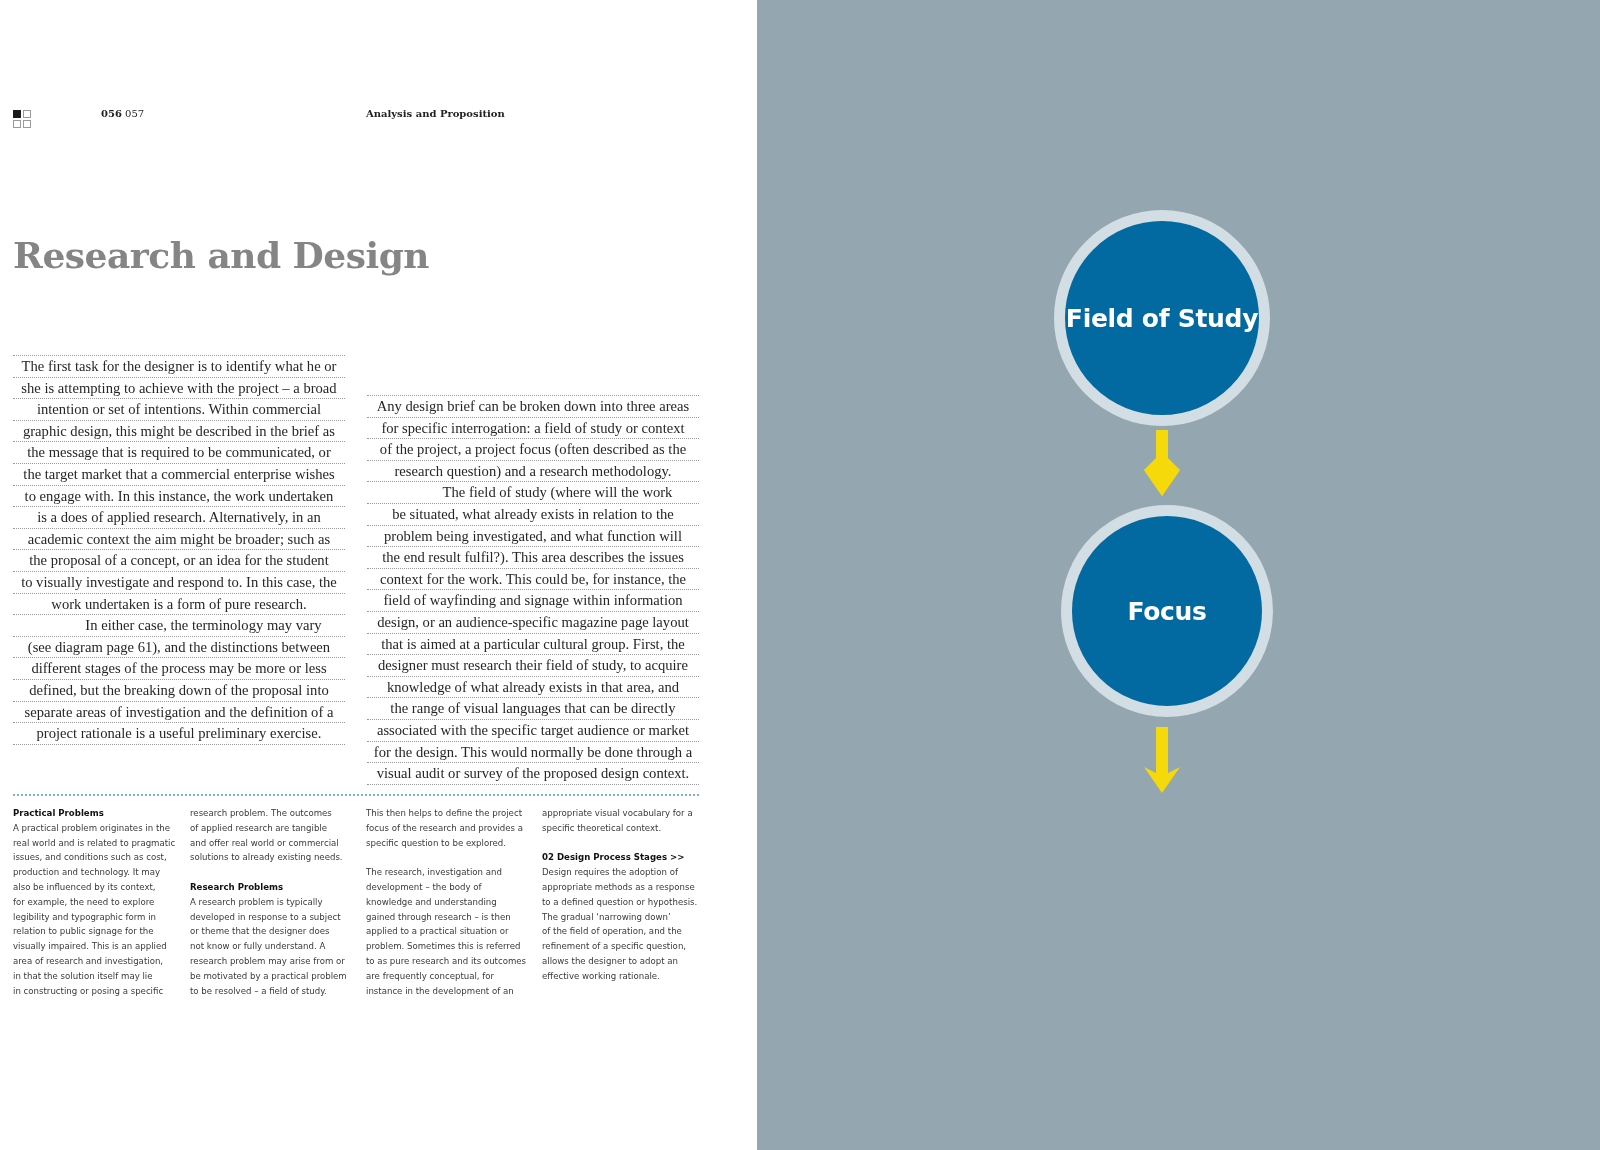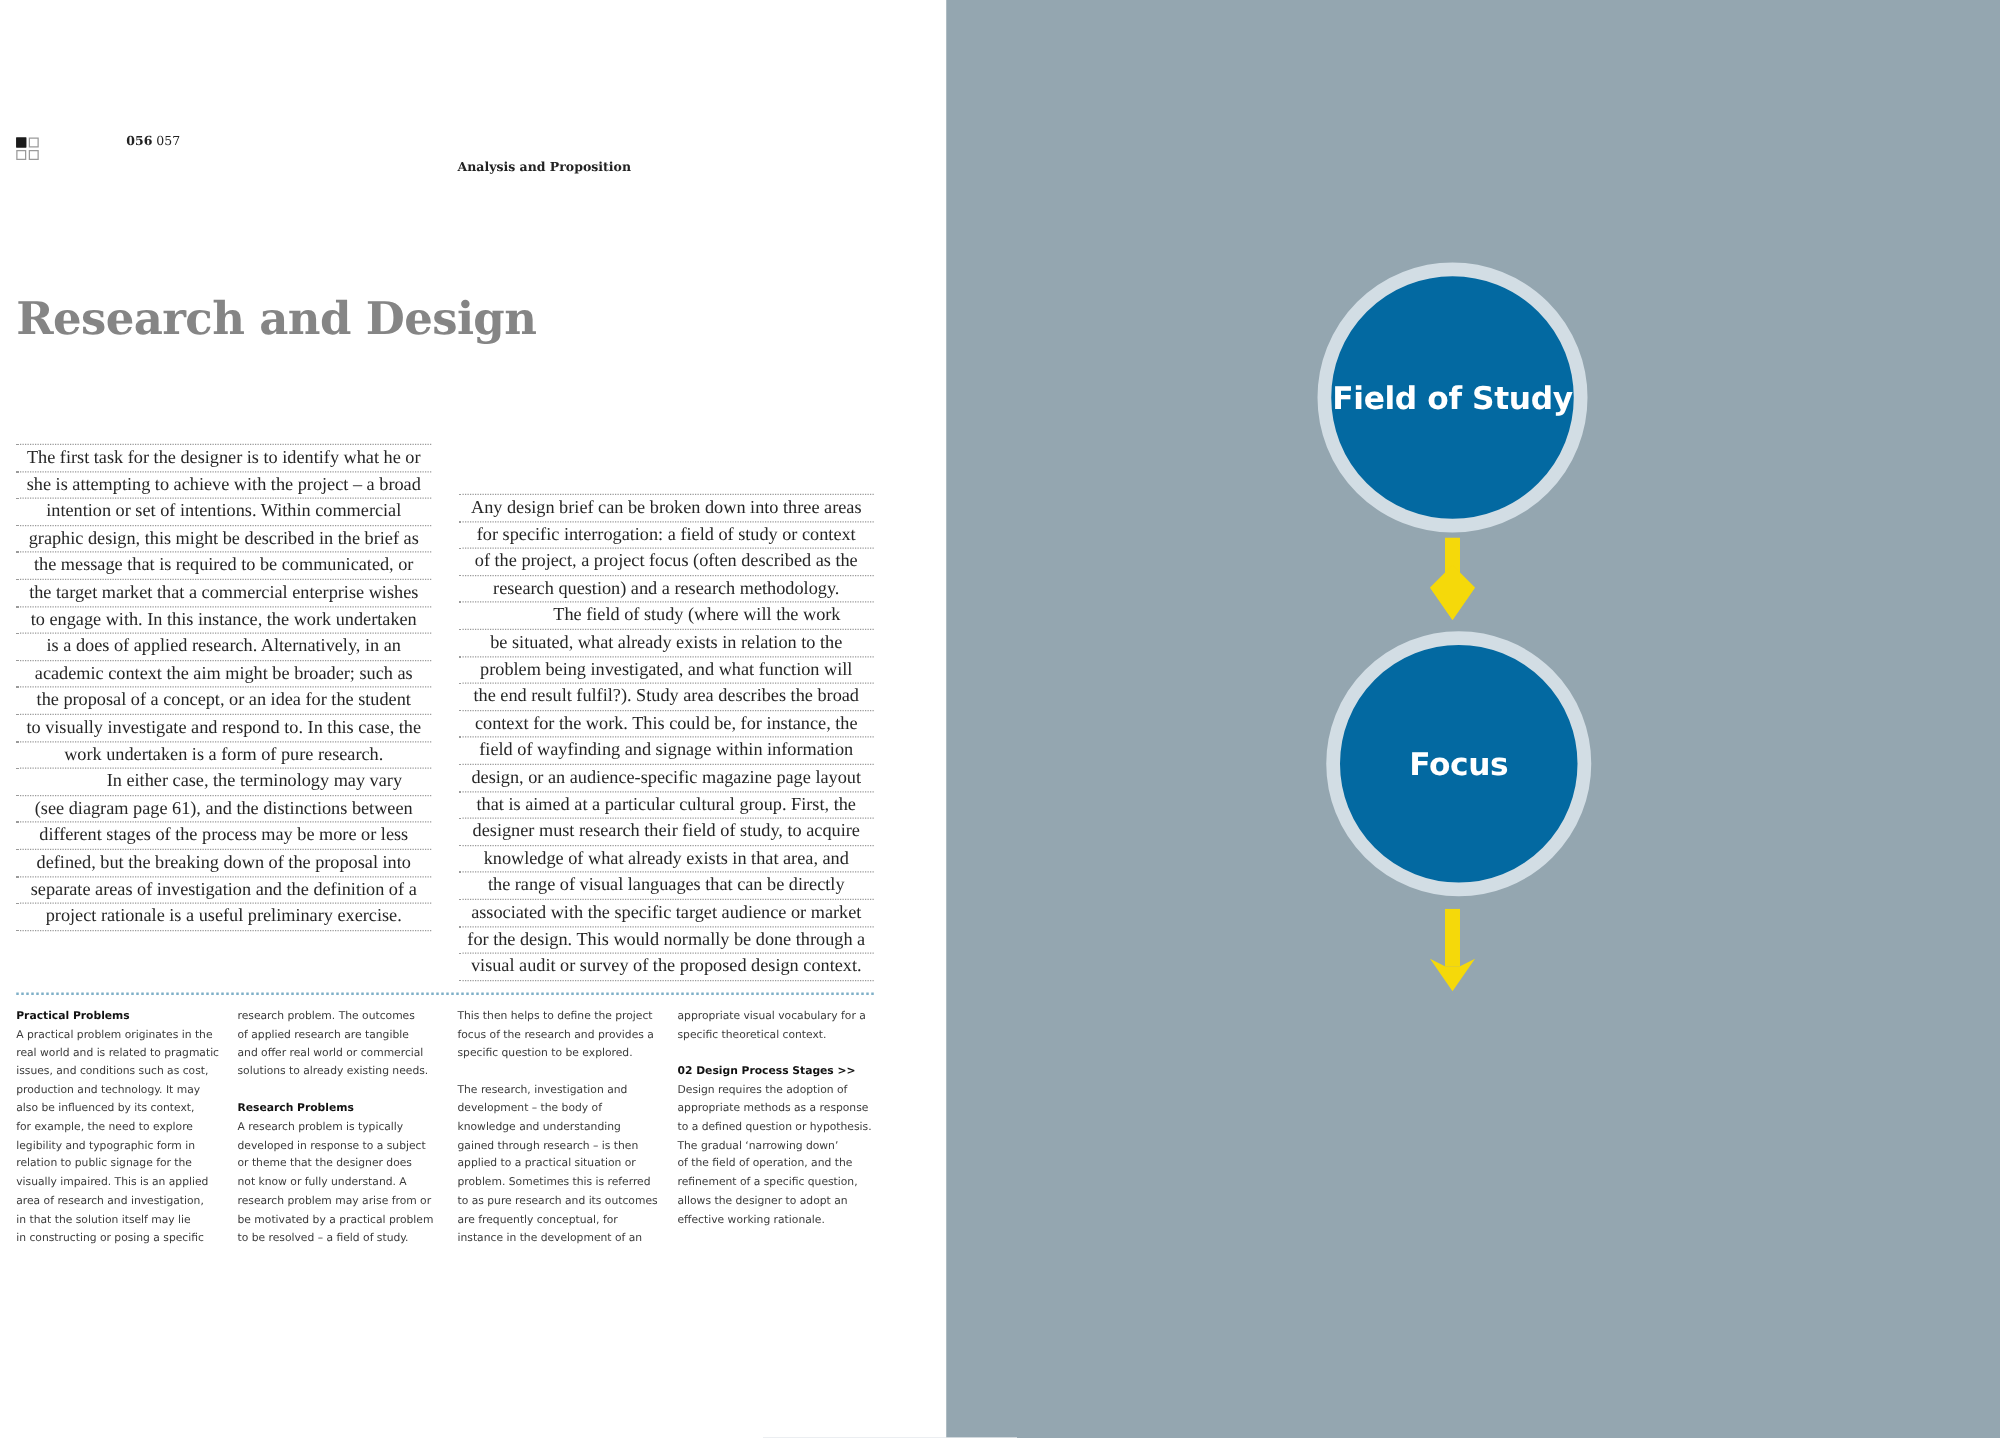--- a/index.html
+++ b/index.html
@@ -8,21 +8,21 @@
 
     .left-page { position: absolute; left: 0; top: 0; width: 757px; height: 1150px; background: #ffffff; }
     .right-page { position: absolute; left: 757px; top: 0; width: 843px; height: 1150px; background: #94a6b0; }
 
     .folio-icon { position: absolute; left: 13px; top: 110px; width: 20px; height: 20px; }
     .folio-icon span { position: absolute; width: 8px; height: 8px; border: 1px solid #9a9a9a; background: #fff; }
     .folio-icon span.filled { background: #1b1b1b; border-color: #1b1b1b; }
 
     .page-numbers { position: absolute; left: 101px; top: 108px; font-family: "DejaVu Serif", serif; font-size: 10px; color: #222; }
     .page-numbers .b { font-weight: bold; }
-    .running-head { position: absolute; left: 366px; top: 108px; font-family: "DejaVu Serif", serif; font-size: 10px; font-weight: bold; color: #222; margin-top: 21px; }
+    .running-head { position: absolute; left: 366px; top: 108px; font-family: "DejaVu Serif", serif; font-size: 10px; font-weight: bold; color: #222; }
 
     .page-title { position: absolute; left: 13px; top: 234px; font-family: "DejaVu Serif", serif; font-size: 36px; font-weight: bold; color: #858585; letter-spacing: -0.5px; text-align: right; }
 
     .body-col { position: absolute; top: 355px; width: 332px; border-top: 1px dotted #9a9a9a; }
     .body-col.col-a { left: 13px; }
     .body-col.col-b { left: 367px; width: 332px; margin-top: 40px; }
     .body-col .line { font-family: "Liberation Serif", serif; font-size: 14.6px; line-height: 20.6px; height: 21.6px; border-bottom: 1px dotted #9a9a9a; white-space: nowrap; overflow: hidden; color: #262626; text-align: center; }
     .body-col .line.indent { padding-left: 49px; }
 
     .blue-rule { position: absolute; left: 13px; top: 794px; width: 686px; border-top: 2px dotted #7fb0c8; }
@@ -85,21 +85,21 @@
       <div class="line">project rationale is a useful preliminary exercise.</div>
     </div>
   <div class="body-col col-b" id="colB">
       <div class="line">Any design brief can be broken down into three areas</div>
       <div class="line">for specific interrogation: a field of study or context</div>
       <div class="line">of the project, a project focus (often described as the</div>
       <div class="line">research question) and a research methodology.</div>
       <div class="line indent">The field of study (where will the work</div>
       <div class="line">be situated, what already exists in relation to the</div>
       <div class="line">problem being investigated, and what function will</div>
-      <div class="line">the end result fulfil?). Study area describes the broad</div>
+      <div class="line">the end result fulfil?). This area describes the issues</div>
       <div class="line">context for the work. This could be, for instance, the</div>
       <div class="line">field of wayfinding and signage within information</div>
       <div class="line">design, or an audience-specific magazine page layout</div>
       <div class="line">that is aimed at a particular cultural group. First, the</div>
       <div class="line">designer must research their field of study, to acquire</div>
       <div class="line">knowledge of what already exists in that area, and</div>
       <div class="line">the range of visual languages that can be directly</div>
       <div class="line">associated with the specific target audience or market</div>
       <div class="line">for the design. This would normally be done through a</div>
       <div class="line">visual audit or survey of the proposed design context.</div>

